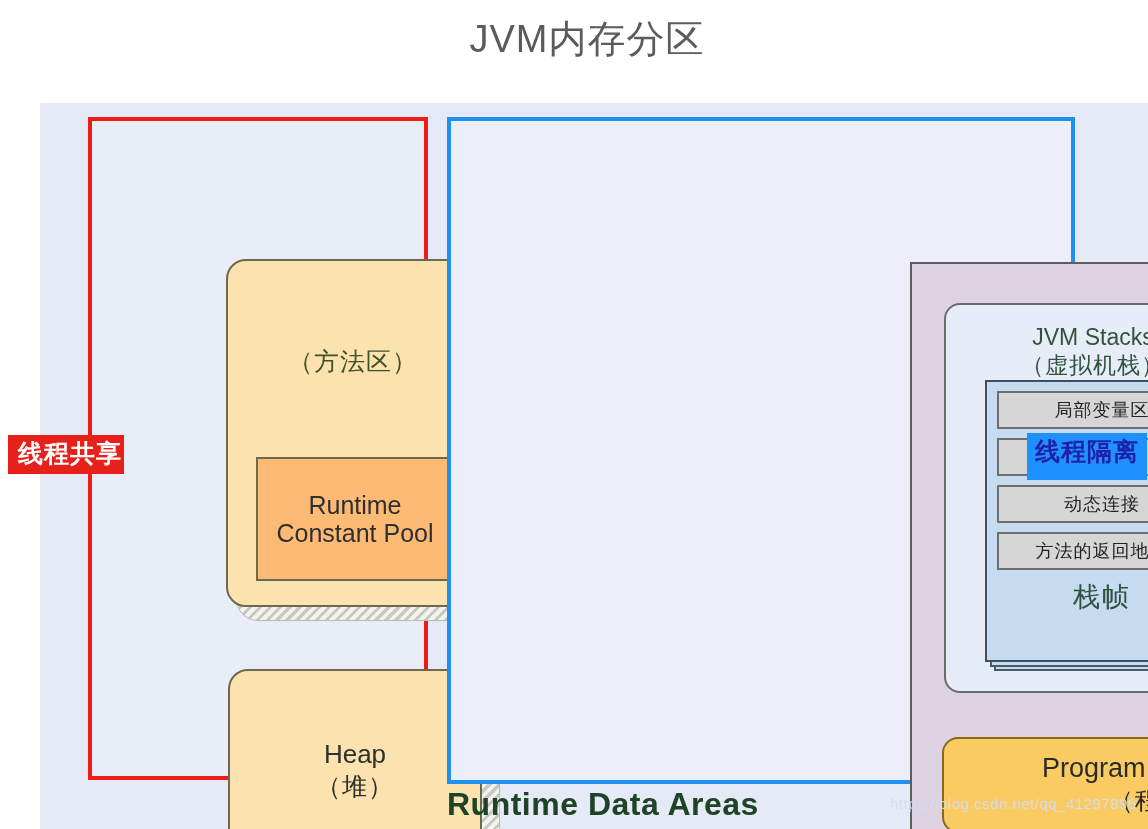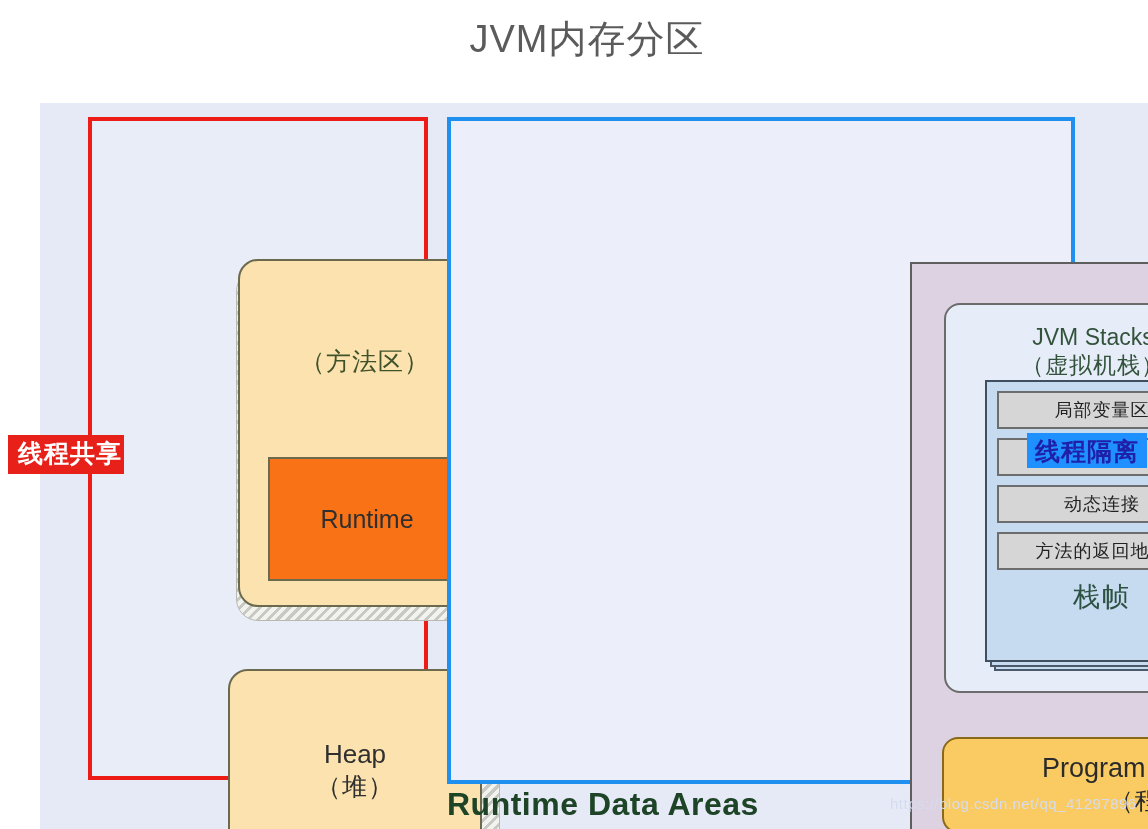--- a/index.html
+++ b/index.html
@@ -70,41 +70,41 @@
   }
 
   
   #method-area-hatch {
     left: 144px; top: 148px;
     width: 262px; height: 352px;
     border-radius: 22px;
   }
   #method-area {
     position: absolute;
-    left: 146px; top: 138px;
+    left: 134px; top: 138px;
     width: 254px; height: 348px;
     background: #fbe2ae;
     border: 2px solid #6b6a4e;
     border-radius: 20px;
     box-sizing: border-box;
   }
   #method-area-label {
     position: absolute;
     left: 0; top: 84px;
     width: 100%;
     text-align: center;
     font-size: 25px;
     color: #3f5229;
     letter-spacing: 1px;
   }
   #rcp-box {
     position: absolute;
     left: 28px; top: 196px;
     width: 198px; height: 124px;
-    background: #f97316;
+    background: #fdba74;
     border: 2px solid #6b6a4e;
     box-sizing: border-box;
     display: flex;
     align-items: center;
     justify-content: center;
   }
   #rcp-label {
     font-size: 25px;
     color: #2f2f2f;
     line-height: 1.14;
@@ -241,21 +241,21 @@
     background: #e8201a;
     color: #ffffff;
     font-size: 25px;
     font-weight: bold;
     letter-spacing: 1px;
     line-height: 1;
   }
   #isolated-tag {
     position: absolute;
     left: 1027px; top: 433px;
-    padding: 6px 8px 4px 8px;
+    padding: 6px 8px 16px 8px;
     background: #1e90ff;
     color: #1f1fa8;
     font-size: 25px;
     font-weight: bold;
     letter-spacing: 1px;
     line-height: 1;
   }
 
   
   #rda-caption {
@@ -287,20 +287,21 @@
 <div id="shared-frame">
 
   <div class="hatch" id="method-area-hatch"></div>
 
   <div id="method-area">
     <div id="method-area-label">（方法区）</div>
 
     <div id="rcp-box">
       <div id="rcp-label">
         <span>Runtime</span><br>
+        <span>Constant Pool</span>
       </div>
     </div>
   </div>
 
   <div class="hatch" id="heap-hatch"></div>
 
   <div id="heap-box">
     <div id="heap-en">Heap</div>
     <div id="heap-cn">（堆）</div>
   </div>

